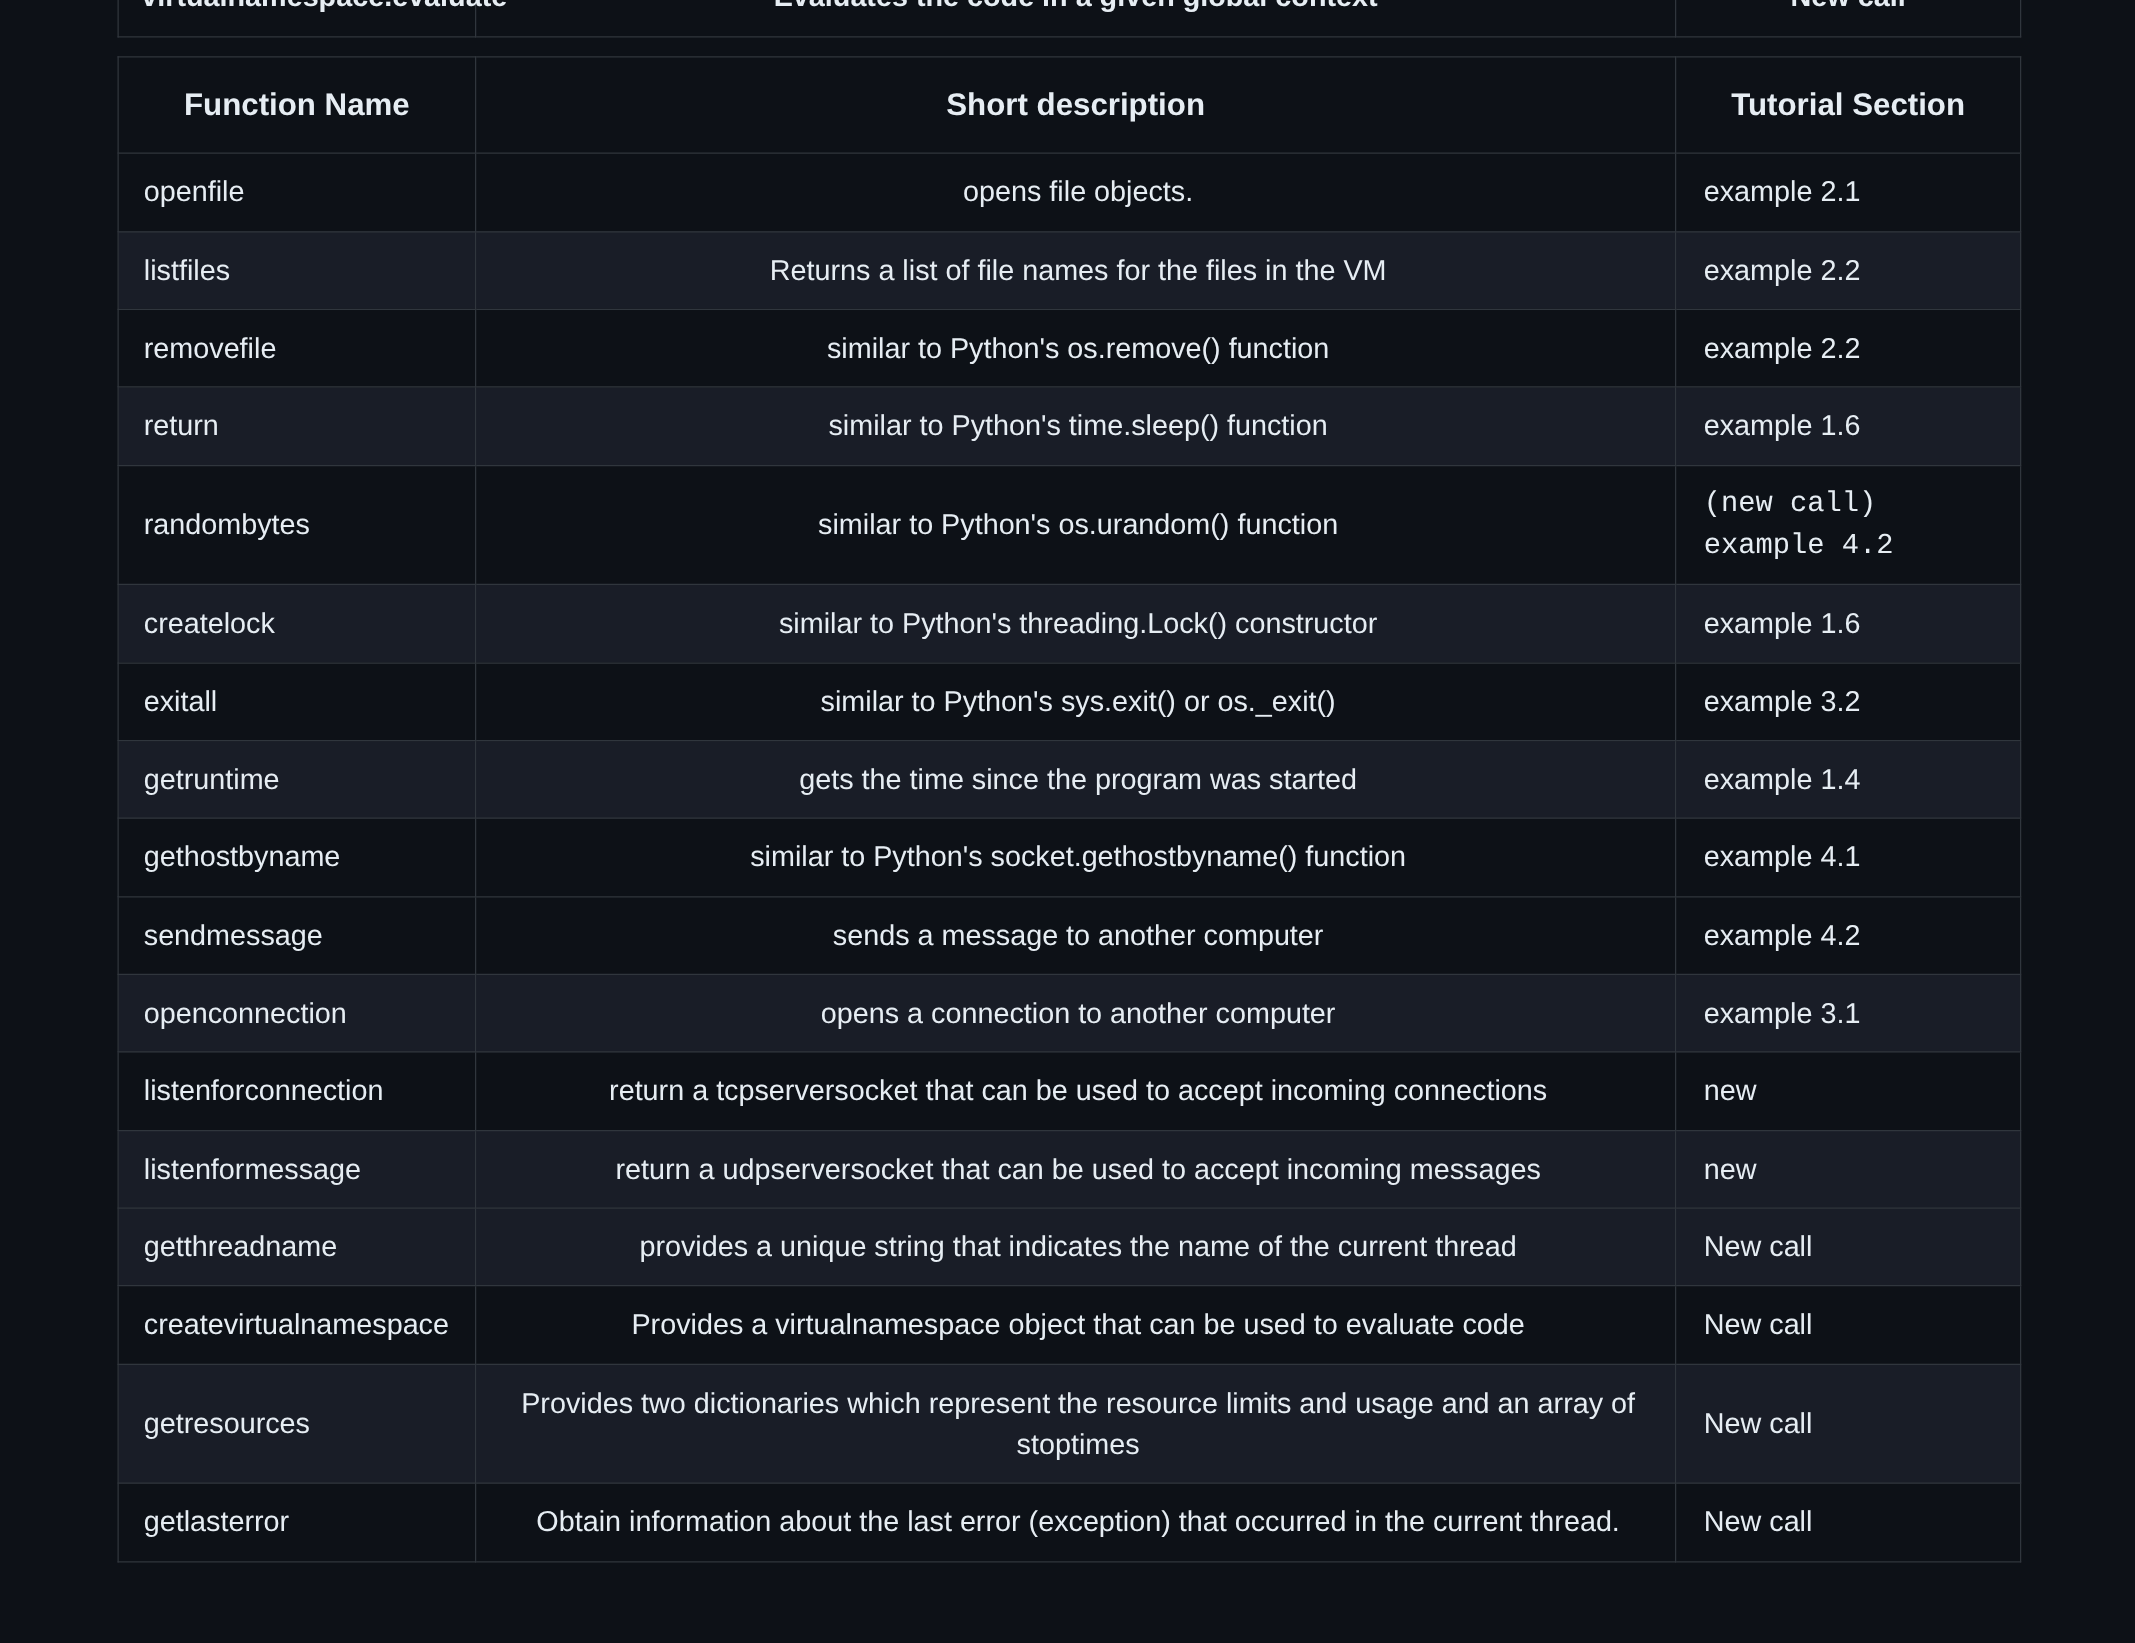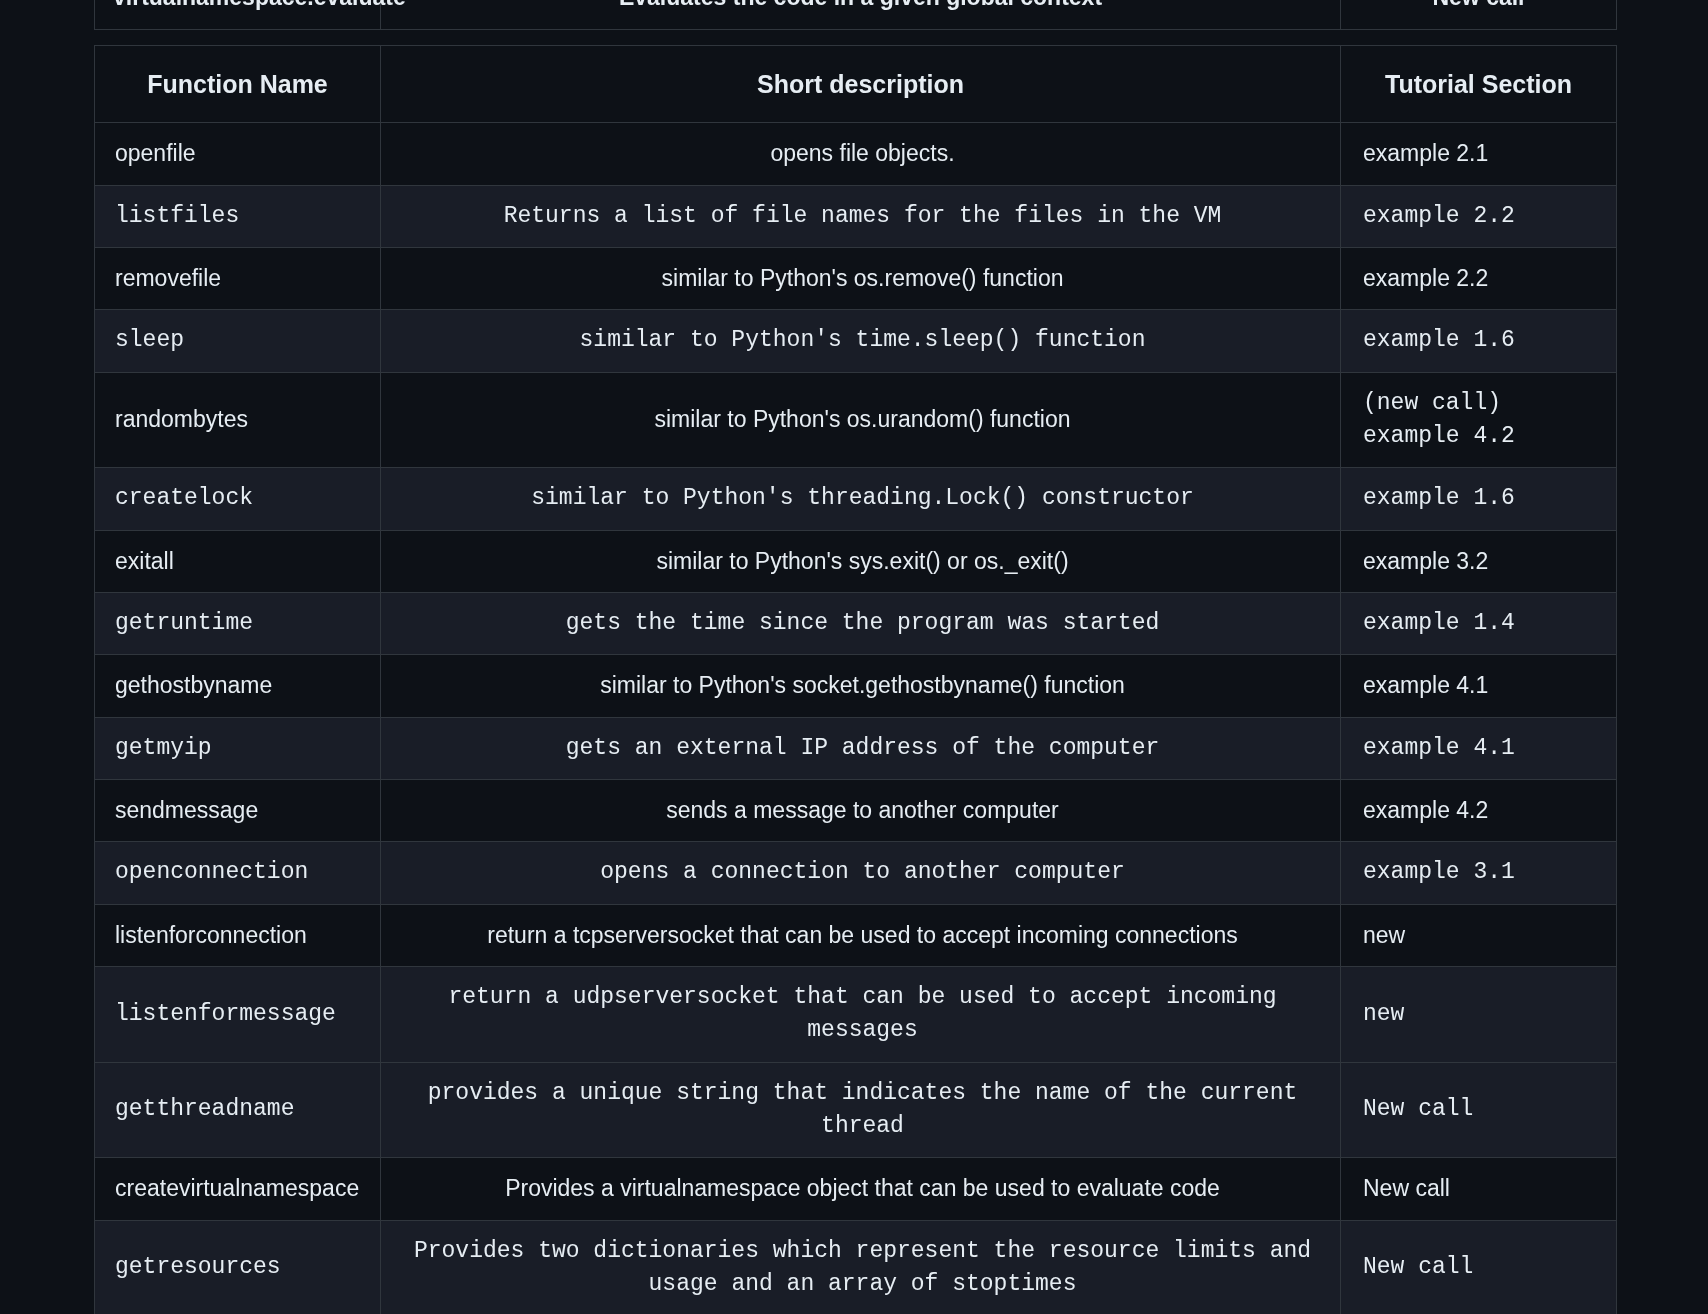--- a/index.html
+++ b/index.html
@@ -68,21 +68,21 @@
   .prev-table-wrap td.psect   { text-align: center; font-weight: 700; }
 
   
   .main-table-wrap {
     position: absolute;
     left: 94px;
     top: 45px;
     width: 1522px;
   }
   table.maintable tr.row-dark  td { background: #0d1117; }
-  table.maintable tr.row-light td { background: #191d27; font-family: Liberation Mono, monospace; }
+  table.maintable tr.row-light td { background: #191d27; }
   table.maintable thead th { background: #0d1117; }
 
   table.maintable td.col-name { padding-left: 20px; }
   table.maintable td.col-desc { padding-left: 22px; text-align: center; }
   table.maintable td.col-sect { padding-left: 22px; }
 
   .two-line { white-space: pre-line; font-family: Liberation Mono, monospace; }
 </style>
 </head>
 <body>
@@ -130,21 +130,21 @@
             <td class="col-name">listfiles</td>
             <td class="col-desc">Returns a list of file names for the files in the VM</td>
             <td class="col-sect">example 2.2</td>
           </tr>
           <tr class="row-dark">
             <td class="col-name">removefile</td>
             <td class="col-desc">similar to Python's os.remove() function</td>
             <td class="col-sect">example 2.2</td>
           </tr>
           <tr class="row-light">
-            <td class="col-name">sleep</td>
+            <td class="col-name">return</td>
             <td class="col-desc">similar to Python's time.sleep() function</td>
             <td class="col-sect">example 1.6</td>
           </tr>
           <tr class="row-dark">
             <td class="col-name">randombytes</td>
             <td class="col-desc">similar to Python's os.urandom() function</td>
             <td class="col-sect two-line">(new call)
 example 4.2</td>
           </tr>
           <tr class="row-light">
@@ -160,25 +160,20 @@
           <tr class="row-light">
             <td class="col-name">getruntime</td>
             <td class="col-desc">gets the time since the program was started</td>
             <td class="col-sect">example 1.4</td>
           </tr>
           <tr class="row-dark">
             <td class="col-name">gethostbyname</td>
             <td class="col-desc">similar to Python's socket.gethostbyname() function</td>
             <td class="col-sect">example 4.1</td>
           </tr>
-          <tr class="row-light">
-            <td class="col-name">getmyip</td>
-            <td class="col-desc">gets an external IP address of the computer</td>
-            <td class="col-sect">example 4.1</td>
-          </tr>
           <tr class="row-dark">
             <td class="col-name">sendmessage</td>
             <td class="col-desc">sends a message to another computer</td>
             <td class="col-sect">example 4.2</td>
           </tr>
           <tr class="row-light">
             <td class="col-name">openconnection</td>
             <td class="col-desc">opens a connection to another computer</td>
             <td class="col-sect">example 3.1</td>
           </tr>

